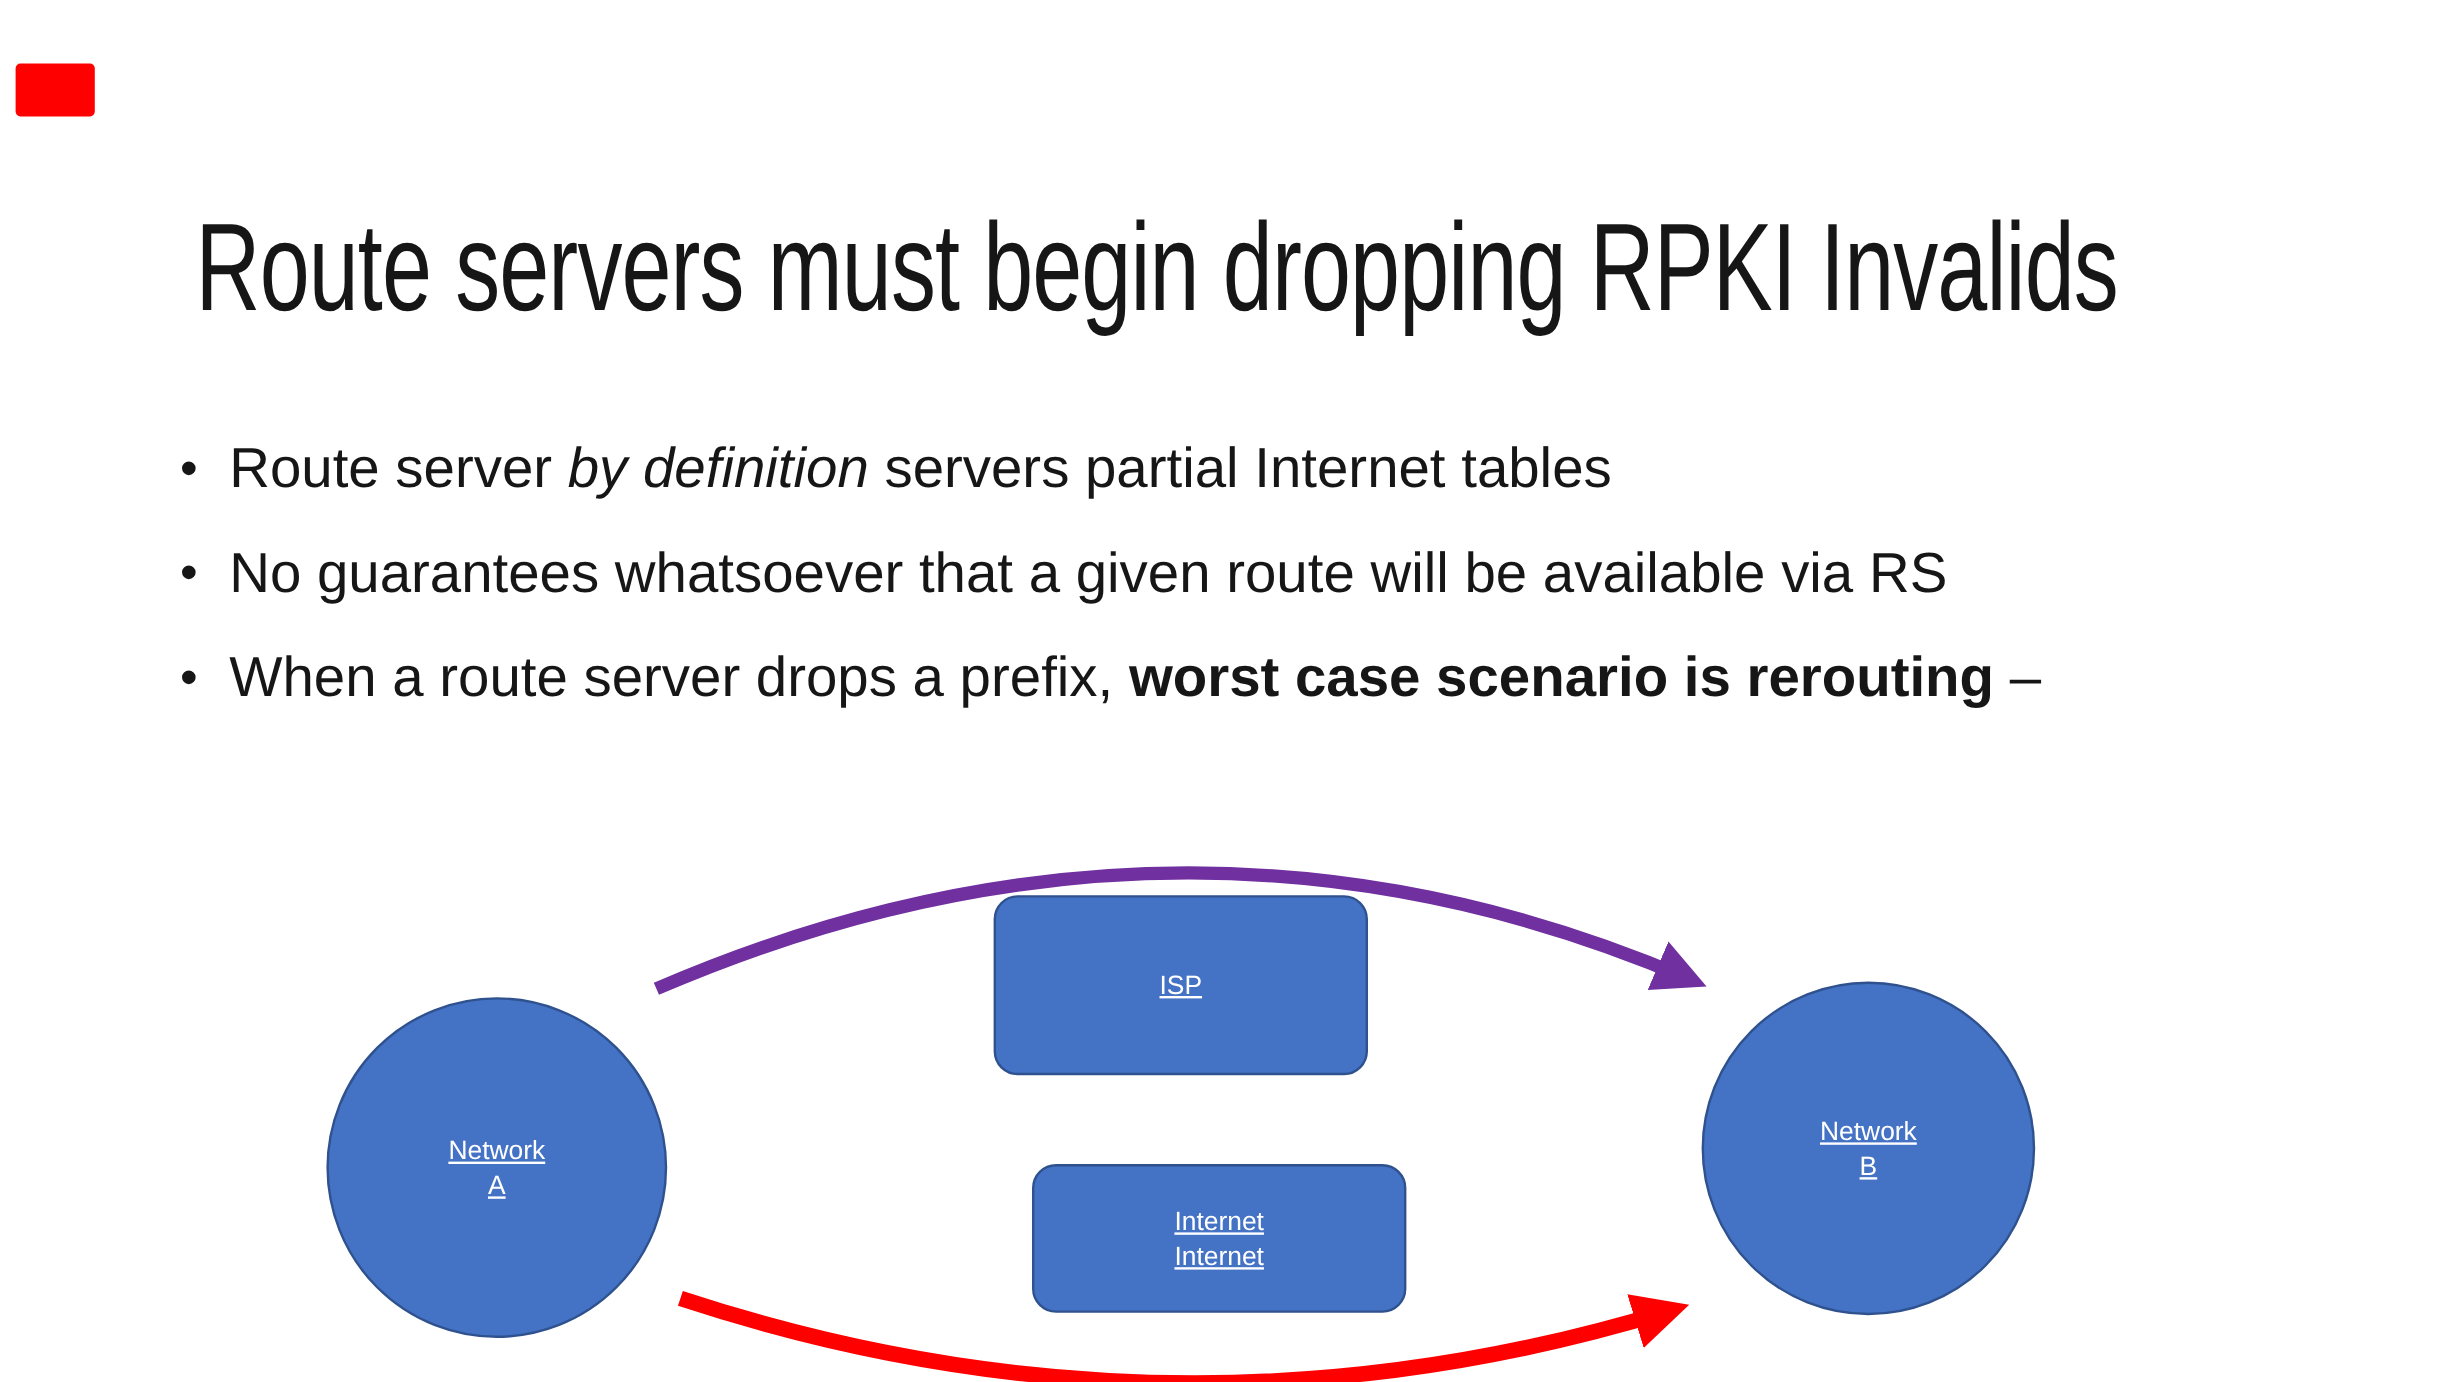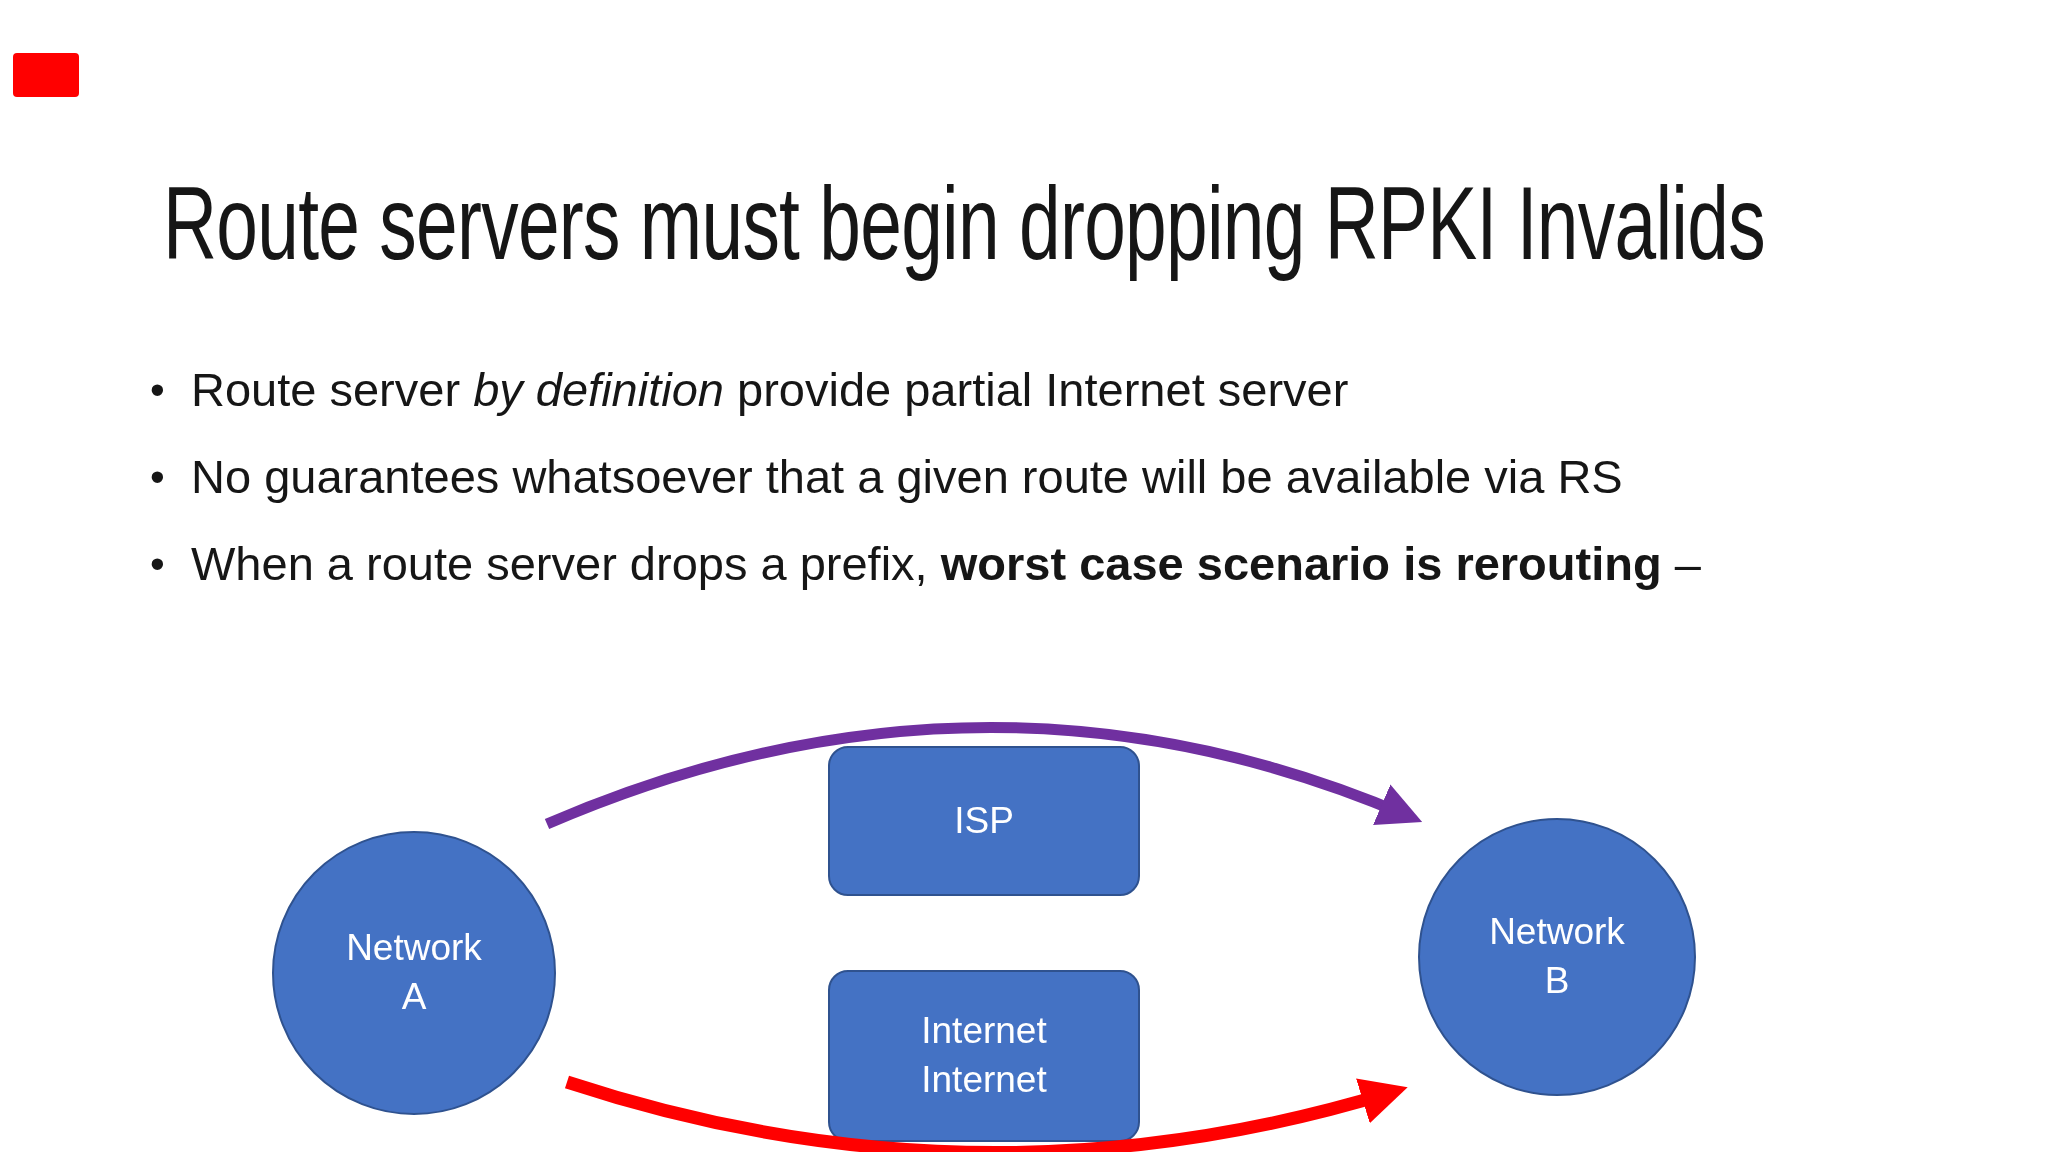--- a/index.html
+++ b/index.html
@@ -15,39 +15,39 @@
   }
   .bullets{position:absolute;left:150px;top:311px;width:1790px;font-size:47px;line-height:1.4;color:#161616;}
   .bullet{display:flex;align-items:flex-start;margin-bottom:21px;}
   .bullet .marker{flex:0 0 41px;font-size:42px;line-height:1.57;}
   .bullet .btext{flex:1;}
   .seg-i{font-style:italic;}
   .seg-b{font-weight:bold;}
   .shape{
     position:absolute;background:#4472C4;border:2px solid #2F528F;color:#ffffff;
     display:flex;flex-direction:column;align-items:center;justify-content:center;
-    text-align:center;font-size:37px;line-height:1.32;box-sizing:border-box;
+    text-align:center;font-size:22px;line-height:1.32;box-sizing:border-box;text-decoration:underline;
   }
   .circle{border-radius:50%;}
   .rbox{border-radius:20px;}
   .arrows{position:absolute;left:0;top:0;width:2048px;height:1152px;pointer-events:none;}
 </style>
 </head>
 <body>
 
 <div class="slide">
 
   <div class="rec" style="background: rgb(255, 0, 0);"></div>
 
   <div class="title">Route servers must begin dropping RPKI Invalids</div>
 
   <div class="bullets">
       <div class="bullet">
         <span class="marker">•</span>
-        <span class="btext"><span>Route server </span><span class="seg-i">by definition</span><span> provide partial Internet server</span></span>
+        <span class="btext"><span>Route server </span><span class="seg-i">by definition</span><span> servers partial Internet tables</span></span>
       </div>
       <div class="bullet">
         <span class="marker">•</span>
         <span class="btext"><span>No guarantees whatsoever that a given route will be available via RS</span></span>
       </div>
       <div class="bullet">
         <span class="marker">•</span>
         <span class="btext"><span>When a route server drops a prefix, </span><span class="seg-b">worst case scenario is rerouting</span><span> –</span><br></span>
       </div>
     </div>
@@ -59,21 +59,21 @@
 
   <div class="shape circle" style="left: 1418px; top: 772px; width: 278px; height: 278px; background: rgb(68, 114, 196);">
     <span>Network</span>
     <span>B</span>
   </div>
 
   <div class="shape rbox" style="left: 828px; top: 700px; width: 312px; height: 150px; background: rgb(68, 114, 196);">
     <span>ISP</span>
   </div>
 
-  <div class="shape rbox" style="left: 828px; top: 924px; width: 312px; height: 172px; background: rgb(68, 114, 196); text-align: center;">
+  <div class="shape rbox" style="left: 860px; top: 924px; width: 312px; height: 124px; background: rgb(68, 114, 196); text-align: center;">
     <span>Internet</span>
     <span>Internet</span>
   </div>
 
   <svg class="arrows" viewBox="0 0 2048 1152">
     <defs>
       <marker id="arrowP" viewBox="0 0 10 10" refX="6.5" refY="5" markerWidth="4" markerHeight="4.6" orient="auto">
         <path d="M0,0 L10,5 L0,10 Z" fill="#7030A0"></path>
       </marker>
       <marker id="arrowR" viewBox="0 0 10 10" refX="6.5" refY="5" markerWidth="3.6" markerHeight="4.2" orient="auto">

